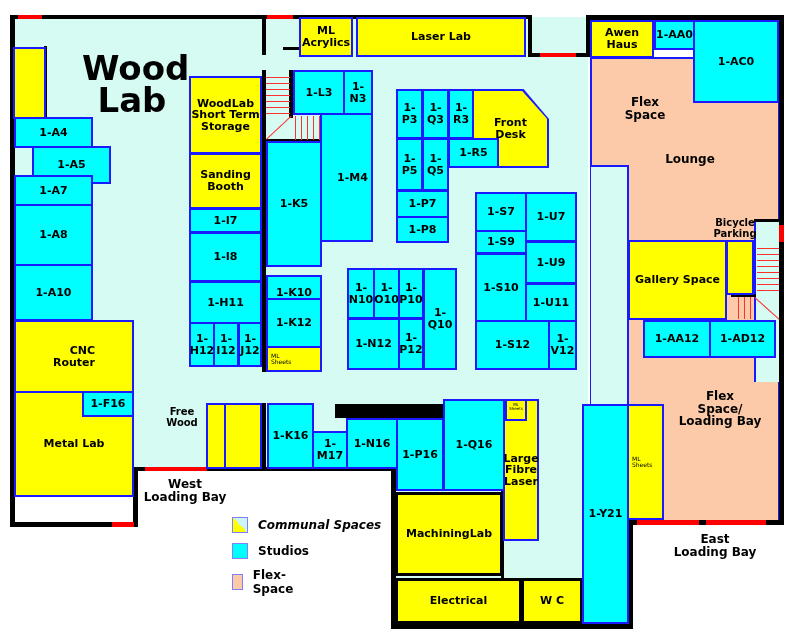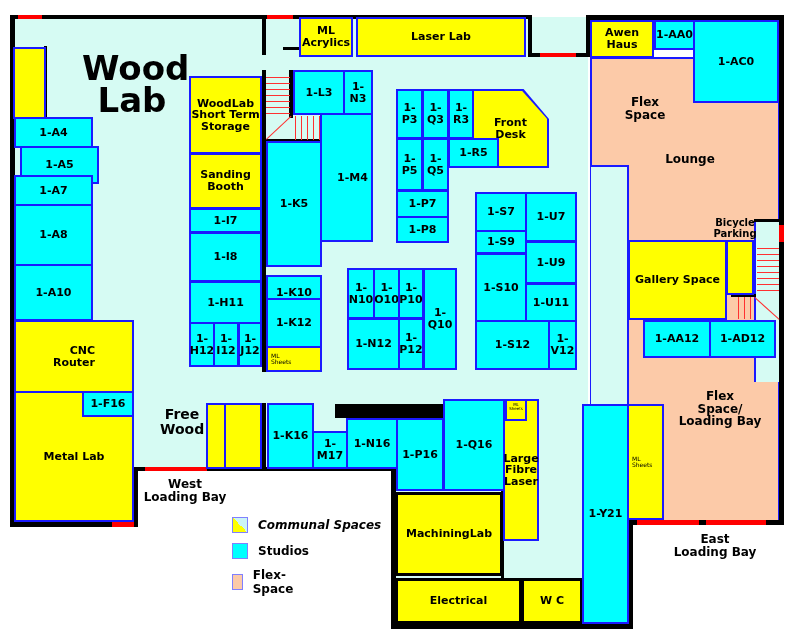--- a/index.html
+++ b/index.html
@@ -98,27 +98,27 @@
   <div id="rooms">
       <div class="room communal" style="left: 299px; top: 17px; width: 54px; height: 40px;">ML
 Acrylics</div>
       <div class="room communal" style="left: 356px; top: 17px; width: 170px; height: 40px;">Laser Lab</div>
       <div class="room communal" style="left: 590px; top: 20px; width: 64px; height: 38px;">Awen
 Haus</div>
       <div class="room studio" style="left: 654px; top: 20px; width: 41px; height: 30px;">1-AA0</div>
       <div class="room studio" style="left: 693px; top: 20px; width: 86px; height: 83px;">1-AC0</div>
       <div class="room communal" style="left: 13px; top: 47px; width: 33px; height: 72px;"></div>
       <div class="room studio" style="left: 14px; top: 117px; width: 79px; height: 31px;">1-A4</div>
-      <div class="room studio" style="left: 20px; top: 146px; width: 79px; height: 38px;">1-A5</div>
+      <div class="room studio" style="left: 32px; top: 146px; width: 79px; height: 38px;">1-A5</div>
       <div class="room studio" style="left: 14px; top: 175px; width: 79px; height: 31px;">1-A7</div>
       <div class="room studio" style="left: 14px; top: 204px; width: 79px; height: 62px;">1-A8</div>
       <div class="room studio" style="left: 14px; top: 264px; width: 79px; height: 57px;">1-A10</div>
       <div class="room communal" style="left: 14px; top: 320px; width: 120px; height: 73px; text-align: right;">CNC
 Router</div>
-      <div class="room communal" style="left: 14px; top: 391px; width: 120px; height: 131px;">Metal Lab</div>
+      <div class="room communal" style="left: 14px; top: 391px; width: 120px; height: 106px;">Metal Lab</div>
       <div class="room studio" style="left: 82px; top: 391px; width: 52px; height: 26px;">1-F16</div>
       <div class="room communal" style="left: 189px; top: 76px; width: 73px; height: 78px;">WoodLab
 Short Term
 Storage</div>
       <div class="room communal" style="left: 189px; top: 153px; width: 73px; height: 56px;">Sanding
 Booth</div>
       <div class="room studio" style="left: 189px; top: 208px; width: 73px; height: 25px;">1-I7</div>
       <div class="room studio" style="left: 189px; top: 232px; width: 73px; height: 50px;">1-I8</div>
       <div class="room studio" style="left: 189px; top: 281px; width: 73px; height: 43px;">1-H11</div>
       <div class="room studio" style="left: 189px; top: 322px; width: 26px; height: 45px;">1-
@@ -187,21 +187,21 @@
       <div class="room communal blackborder" style="left: 395px; top: 492px; width: 108px; height: 84px;">MachiningLab</div>
       <div class="room communal blackborder" style="left: 395px; top: 578px; width: 127px; height: 46px;">Electrical</div>
       <div class="room communal blackborder" style="left: 521px; top: 578px; width: 62px; height: 46px;">W C</div>
       <div class="room studio" style="left: 582px; top: 404px; width: 47px; height: 220px;">1-Y21</div>
       <div class="room communal small" style="left: 627px; top: 404px; width: 37px; height: 116px;">ML
 Sheets</div>
     </div>
 
   <div class="label" style="left:82px;top:52px;width:100px;font-size:34px;line-height:32px;">Wood
 Lab</div>
-  <div class="label" style="left:160px;top:407px;width:44px;font-size:14px;">Free
+  <div class="label" style="left:160px;top:407px;width:44px;font-size:10px;">Free
 Wood</div>
   <div class="label" style="left:130px;top:478px;width:110px;font-size:12px;">West
 Loading Bay</div>
   <div class="label" style="left:660px;top:533px;width:110px;font-size:12px;">East
 Loading Bay</div>
   <div class="label" style="left:705px;top:218px;width:60px;font-size:10px;">Bicycle
 Parking</div>
   <div class="label" style="left:615px;top:96px;width:60px;font-size:12px;">Flex
 Space</div>
   <div class="label" style="left:655px;top:153px;width:70px;font-size:12px;">Lounge</div>

